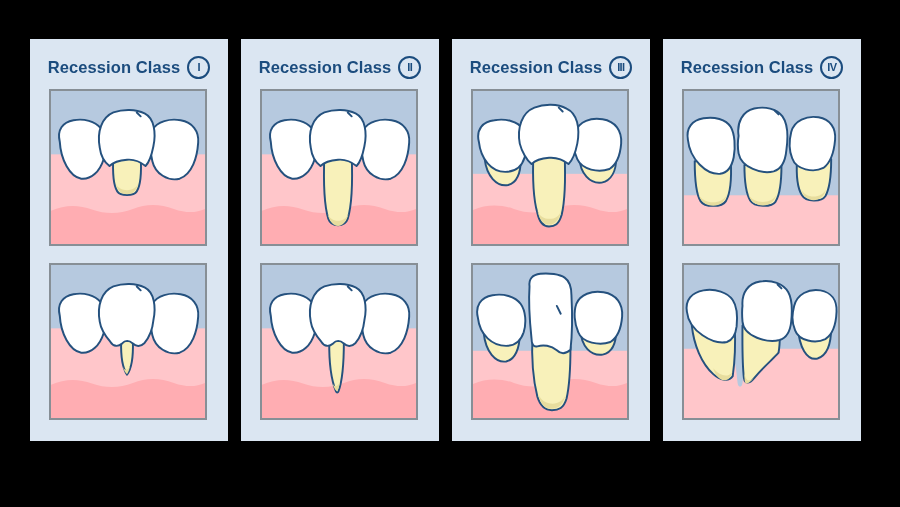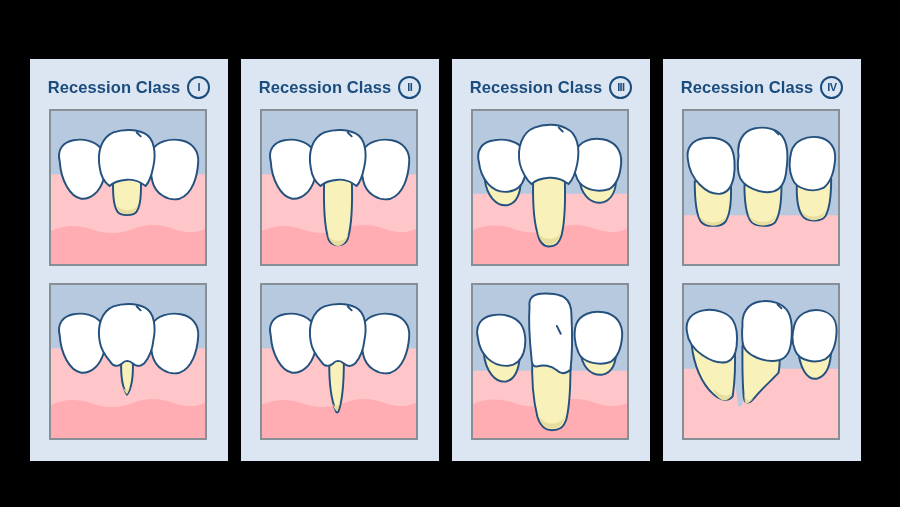--- a/index.html
+++ b/index.html
@@ -3,21 +3,21 @@
 <meta charset="utf-8">
 <style>
   html,body{margin:0;padding:0;}
   body{
     width:900px;height:507px;
     background:#000000;
     position:relative;
     overflow:hidden;
     font-family:"Liberation Sans", sans-serif;
   }
-  .stage{position:absolute;inset:0;margin-top:20px;}
+  .stage{position:absolute;inset:0;}
   .panel{
     position:absolute;
     top:39px;
     width:198px;height:402px;
     background:var(--panel-bg,#dbe6f2);
   }
   .panel-title{
     position:absolute;
     top:17px;left:0;right:0;
     display:flex;align-items:center;justify-content:center;gap:7px;

